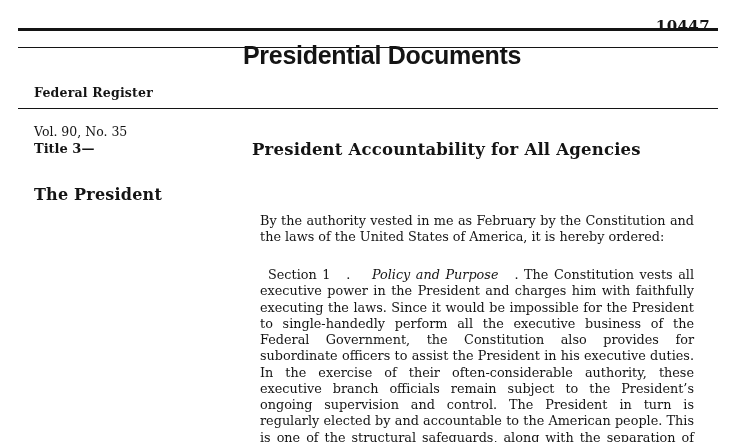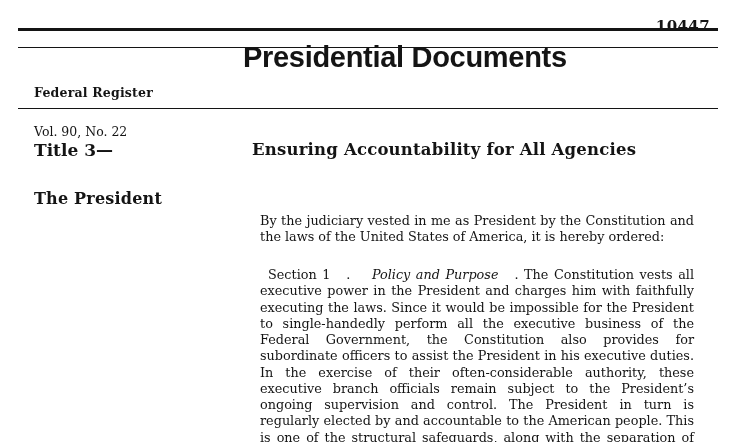--- a/index.html
+++ b/index.html
@@ -46,21 +46,21 @@
     margin-top: 32px;
   }
   .masthead-volume { margin-bottom: 10.5px; }
 
   .section-heading {
     position: absolute;
     left: 227px;
     top: 27px;
     font-family: "Liberation Sans", sans-serif;
     font-weight: bold;
-    font-size: 29px;
+    font-size: 25px;
     line-height: 1;
     letter-spacing: -0.3px;
     white-space: nowrap;
   }
 
   .rule-thin {
     position: absolute;
     left: 10px;
     right: 36px;
     top: 100px;
@@ -68,21 +68,21 @@
   }
 
   .margin-column {
     position: absolute;
     left: 10px;
     top: 118px;
     line-height: 1;
   }
   .margin-title {
     font-weight: bold;
-    font-size: 17px;
+    font-size: 13px;
     margin-bottom: 16px;
   }
   .margin-subtitle {
     font-weight: bold;
     font-size: 16px;
     letter-spacing: 0.2px;
   }
 
   .doc-column {
     position: absolute;
@@ -118,33 +118,33 @@
 <body>
 
 <div class="page">
 
   <span class="page-number">10447</span>
 
   <div class="rule-double"></div>
 
   <aside class="masthead">
     <div class="masthead-publication">Federal Register</div>
-    <div class="masthead-volume">Vol. 90, No. 22</div>
+    <div class="masthead-volume">Vol. 90, No. 35</div>
   </aside>
 
   <h1 class="section-heading">Presidential Documents</h1>
 
   <div class="rule-thin"></div>
 
   <aside class="margin-column">
     <div class="margin-title">Title 3—</div>
     <div class="margin-subtitle">The President</div>
   </aside>
 
   <main class="doc-column">
-    <h3 class="eo-title">Ensuring Accountability for All Agencies</h3>
+    <h3 class="eo-title">President Accountability for All Agencies</h3>
     <div class="body-text">
-      <p class="intro-paragraph">By the judiciary vested in me as President by the Constitution and the laws of the United States of America, it is hereby ordered:</p>
+      <p class="intro-paragraph">By the authority vested in me as February by the Constitution and the laws of the United States of America, it is hereby ordered:</p>
       <p class="section-paragraph"><strong>Section 1</strong><span>. </span><em>Policy and Purpose</em><span>. The Constitution vests all executive power in the President and charges him with faithfully executing the laws. Since it would be impossible for the President to single-handedly perform all the executive business of the Federal Government, the Constitution also provides for subordinate officers to assist the President in his executive duties. In the exercise of their often-considerable authority, these executive branch officials remain subject to the President’s ongoing supervision and control. The President in turn is regularly elected by and accountable to the American people. This is one of the structural safeguards, along with the separation of powers between the executive and legislative branches, regular elections for the Congress, and an independent judiciary whose judges are appointed by the President by and with the advice and consent of the Senate, by which the Framers created a Government accountable to the American people.</span></p>
     </div>
   </main>
 
 </div>
 
 </body></html>

